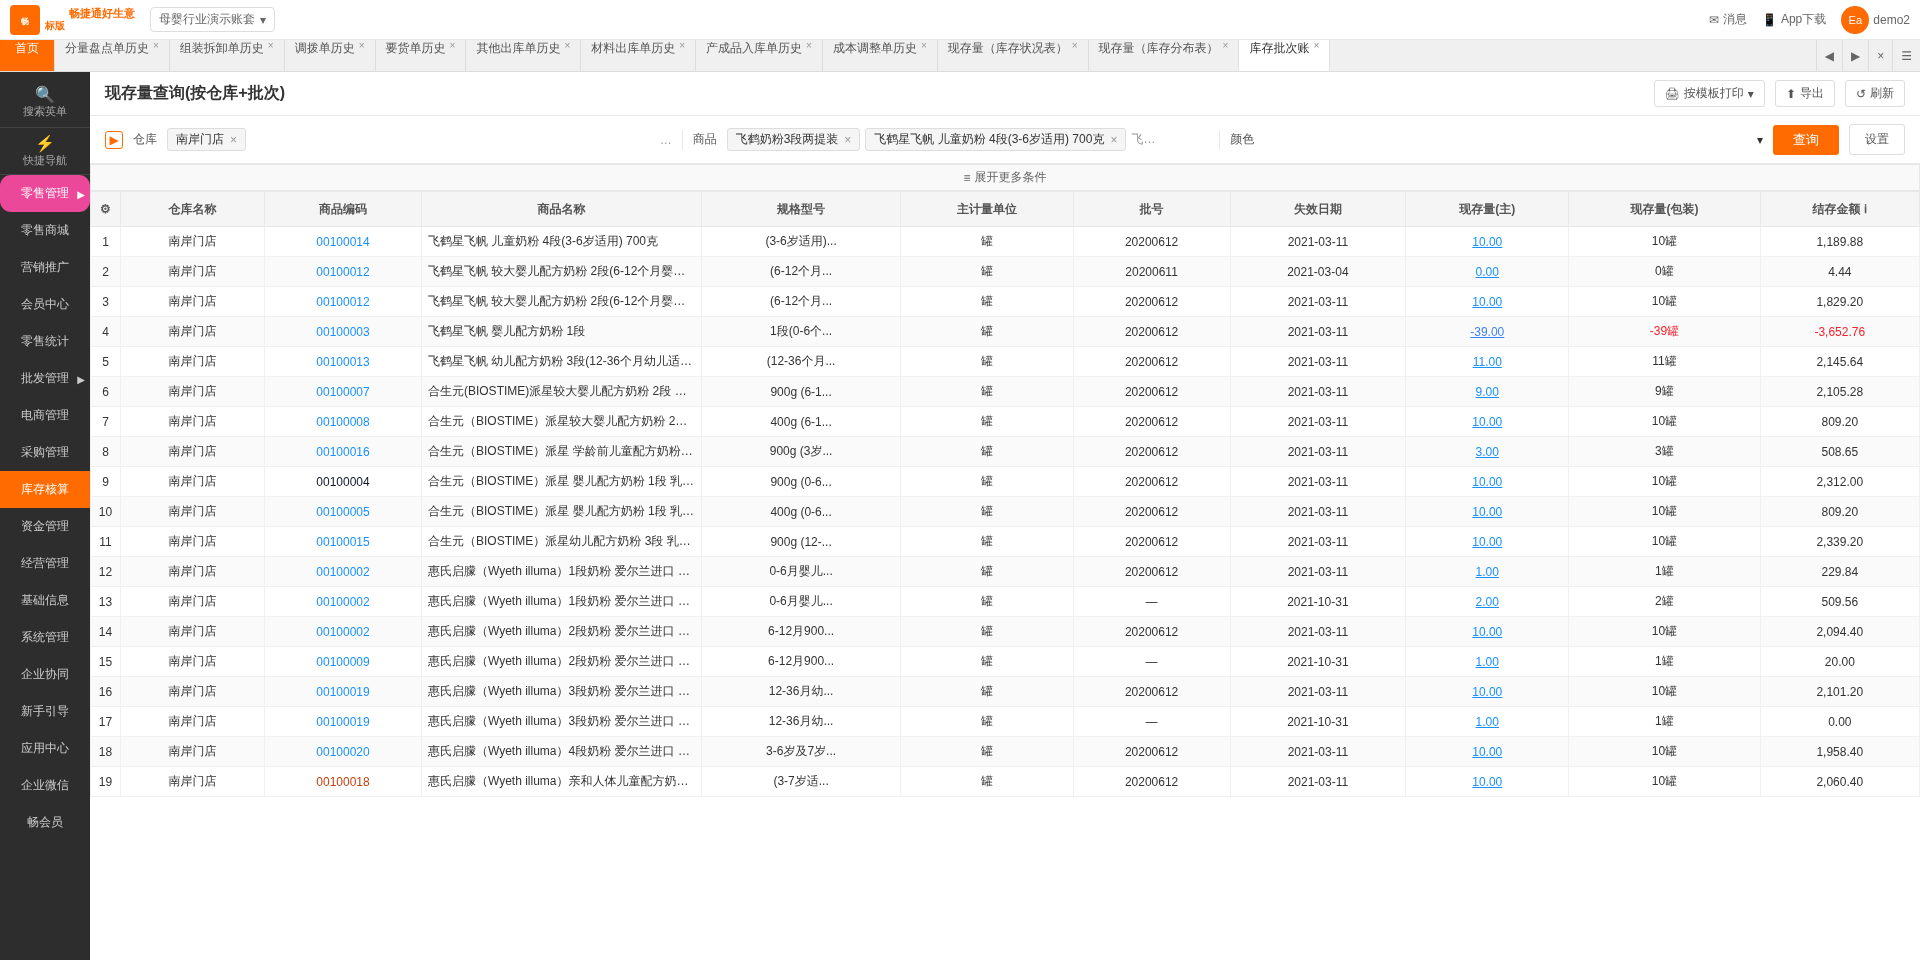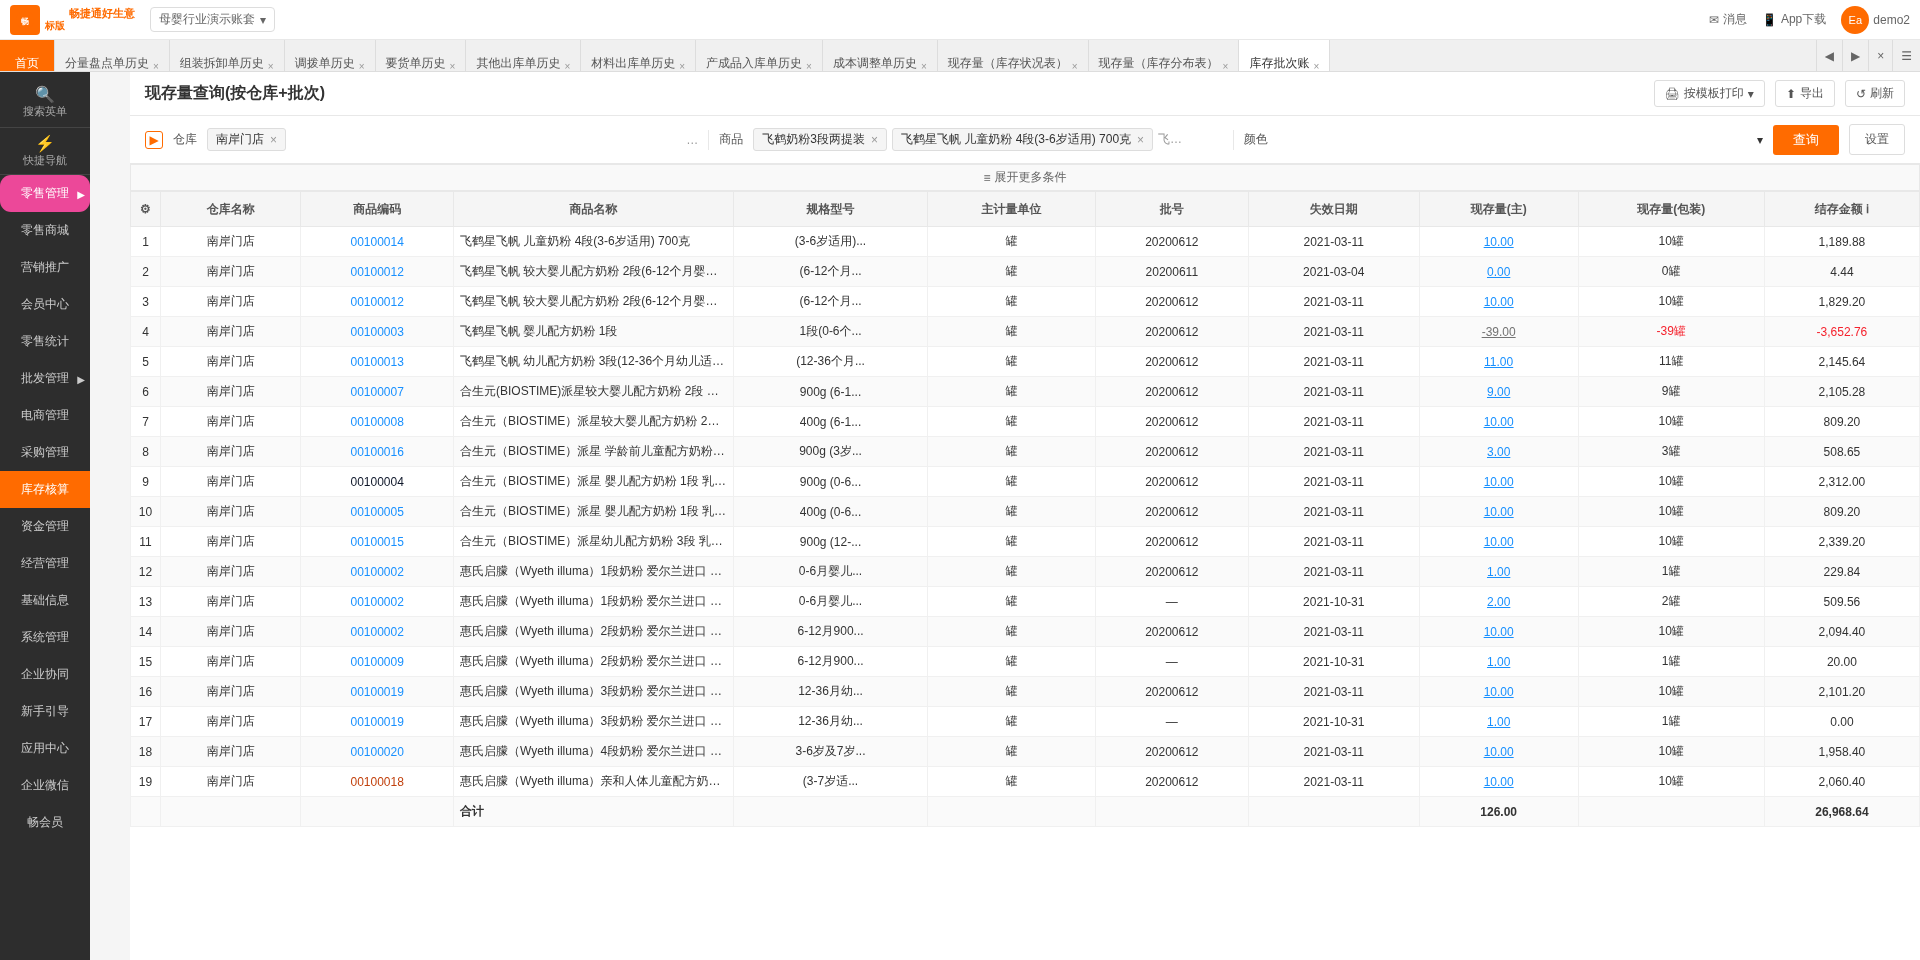--- a/index.html
+++ b/index.html
@@ -9,40 +9,40 @@
     .top-bar { display: flex; align-items: center; background: #fff; height: 40px; border-bottom: 1px solid #e8e8e8; padding: 0 10px; gap: 15px; }
     .logo { display: flex; align-items: center; gap: 5px; color: #ff6b00; font-weight: bold; font-size: 13px; min-width: 80px; }
     .logo-icon { width: 30px; height: 30px; background: #ff6b00; border-radius: 4px; display: flex; align-items: center; justify-content: center; color: #fff; font-size: 10px; }
     .industry-selector { display: flex; align-items: center; gap: 5px; border: 1px solid #ddd; border-radius: 4px; padding: 3px 8px; cursor: pointer; color: #666; }
     .top-right { margin-left: auto; display: flex; align-items: center; gap: 15px; color: #666; }
     .top-right-item { display: flex; align-items: center; gap: 4px; cursor: pointer; }
     .avatar { width: 28px; height: 28px; background: #ff6b00; border-radius: 50%; display: flex; align-items: center; justify-content: center; color: #fff; font-size: 11px; }
 
     
     .nav-tabs { display: flex; align-items: center; background: #f0f0f0; height: 32px; border-bottom: 1px solid #ddd; overflow: hidden; }
-    .nav-tab { display: flex; align-items: flex-end; padding: 0 10px; height: 32px; cursor: pointer; border-right: 1px solid #ddd; white-space: nowrap; font-size: 12px; color: #555; position: relative; gap: 4px; }
+    .nav-tab { display: flex; align-items: flex-start; padding: 0 10px; height: 32px; cursor: pointer; border-right: 1px solid #ddd; white-space: nowrap; font-size: 12px; color: #555; position: relative; gap: 4px; }
     .nav-tab.active { background: #fff; color: #333; font-weight: 500; }
     .nav-tab.home { background: #ff6b00; color: #fff; padding: 0 15px; }
     .nav-tab .close-x { color: #999; font-size: 10px; cursor: pointer; }
     .nav-tabs-actions { display: flex; align-items: center; margin-left: auto; }
     .nav-action-btn { padding: 0 8px; height: 32px; display: flex; align-items: center; cursor: pointer; color: #666; border-left: 1px solid #ddd; }
 
     
     .main-layout { display: flex; height: calc(960px - 72px); }
 
     
     .sidebar { width: 90px; background: #2d2d2d; color: #ccc; display: flex; flex-direction: column; align-items: center; padding-top: 5px; flex-shrink: 0; }
     .sidebar-search { width: 100%; padding: 8px 5px; border-bottom: 1px solid #444; text-align: center; font-size: 11px; cursor: pointer; color: #aaa; }
     .sidebar-nav { width: 100%; padding: 6px 5px; border-bottom: 1px solid #444; text-align: center; font-size: 11px; cursor: pointer; color: #aaa; }
     .sidebar-item { width: 100%; padding: 10px 5px; text-align: center; font-size: 12px; cursor: pointer; color: #ccc; position: relative; }
     .sidebar-item.active { background: #ff6b00; color: #fff; }
     .sidebar-item .arrow { position: absolute; right: 5px; top: 50%; transform: translateY(-50%); font-size: 10px; }
 
     
-    .content { flex: 1; display: flex; flex-direction: column; overflow: hidden; margin-left: 40px; }
+    .content { flex: 1; display: flex; flex-direction: column; overflow: hidden; }
 
     
     .page-header { background: #fff; padding: 8px 15px; display: flex; align-items: center; justify-content: space-between; border-bottom: 1px solid #e8e8e8; }
     .page-title { font-size: 16px; font-weight: 600; color: #333; }
     .header-actions { display: flex; align-items: center; gap: 10px; }
     .btn-print { display: flex; align-items: center; gap: 4px; padding: 4px 10px; border: 1px solid #ddd; border-radius: 3px; cursor: pointer; color: #555; background: #fff; font-size: 12px; }
     .btn-export { display: flex; align-items: center; gap: 4px; padding: 4px 10px; border: 1px solid #ddd; border-radius: 3px; cursor: pointer; color: #555; background: #fff; font-size: 12px; }
     .btn-refresh { display: flex; align-items: center; gap: 4px; padding: 4px 10px; border: 1px solid #ddd; border-radius: 3px; cursor: pointer; color: #555; background: #fff; font-size: 12px; }
 
     
@@ -358,21 +358,21 @@
   </tr>
             <tr>
     <td>4</td>
     <td>南岸门店</td>
     <td style="color:#1890ff;cursor:pointer;">00100003</td>
     <td class="td-left" style="max-width:280px;overflow:hidden;text-overflow:ellipsis;">飞鹤星飞帆 婴儿配方奶粉 1段</td>
     <td>1段(0-6个...</td>
     <td>罐</td>
     <td>20200612</td>
     <td>2021-03-11</td>
-    <td style="color:#737373;text-decoration:underline;cursor:pointer;">-39.00</td>
+    <td style="color:#3b82f6;text-decoration:underline;cursor:pointer;">-39.00</td>
     <td style="color:#f5222d;">-39罐</td>
     <td style="color:#f5222d;">-3,652.76</td>
   </tr>
             <tr>
     <td>5</td>
     <td>南岸门店</td>
     <td style="color:#1890ff;cursor:pointer;">00100013</td>
     <td class="td-left" style="max-width:280px;overflow:hidden;text-overflow:ellipsis;">飞鹤星飞帆 幼儿配方奶粉 3段(12-36个月幼儿适用) 700克</td>
     <td>(12-36个月...</td>
     <td>罐</td>
@@ -557,30 +557,17 @@
     <td style="color:#c2410c;cursor:pointer;">00100018</td>
     <td class="td-left" style="max-width:280px;overflow:hidden;text-overflow:ellipsis;">惠氏启朦（Wyeth illuma）亲和人体儿童配方奶粉4段（3...</td>
     <td>(3-7岁适...</td>
     <td>罐</td>
     <td>20200612</td>
     <td>2021-03-11</td>
     <td style="color:#1890ff;text-decoration:underline;cursor:pointer;">10.00</td>
     <td style="">10罐</td>
     <td style="">2,060.40</td>
   </tr>
-            <tr class="summary-row">
-  <td></td>
-  <td></td>
-  <td></td>
-  <td style="text-align:left;font-weight:600;">合计</td>
-  <td></td>
-  <td></td>
-  <td></td>
-  <td></td>
-  <td style="font-weight:600;">126.00</td>
-  <td></td>
-  <td style="font-weight:600;">26,968.64</td>
-</tr>
           </tbody>
       </table>
     </div>
   </div>
 </div>
 
 </body></html>

